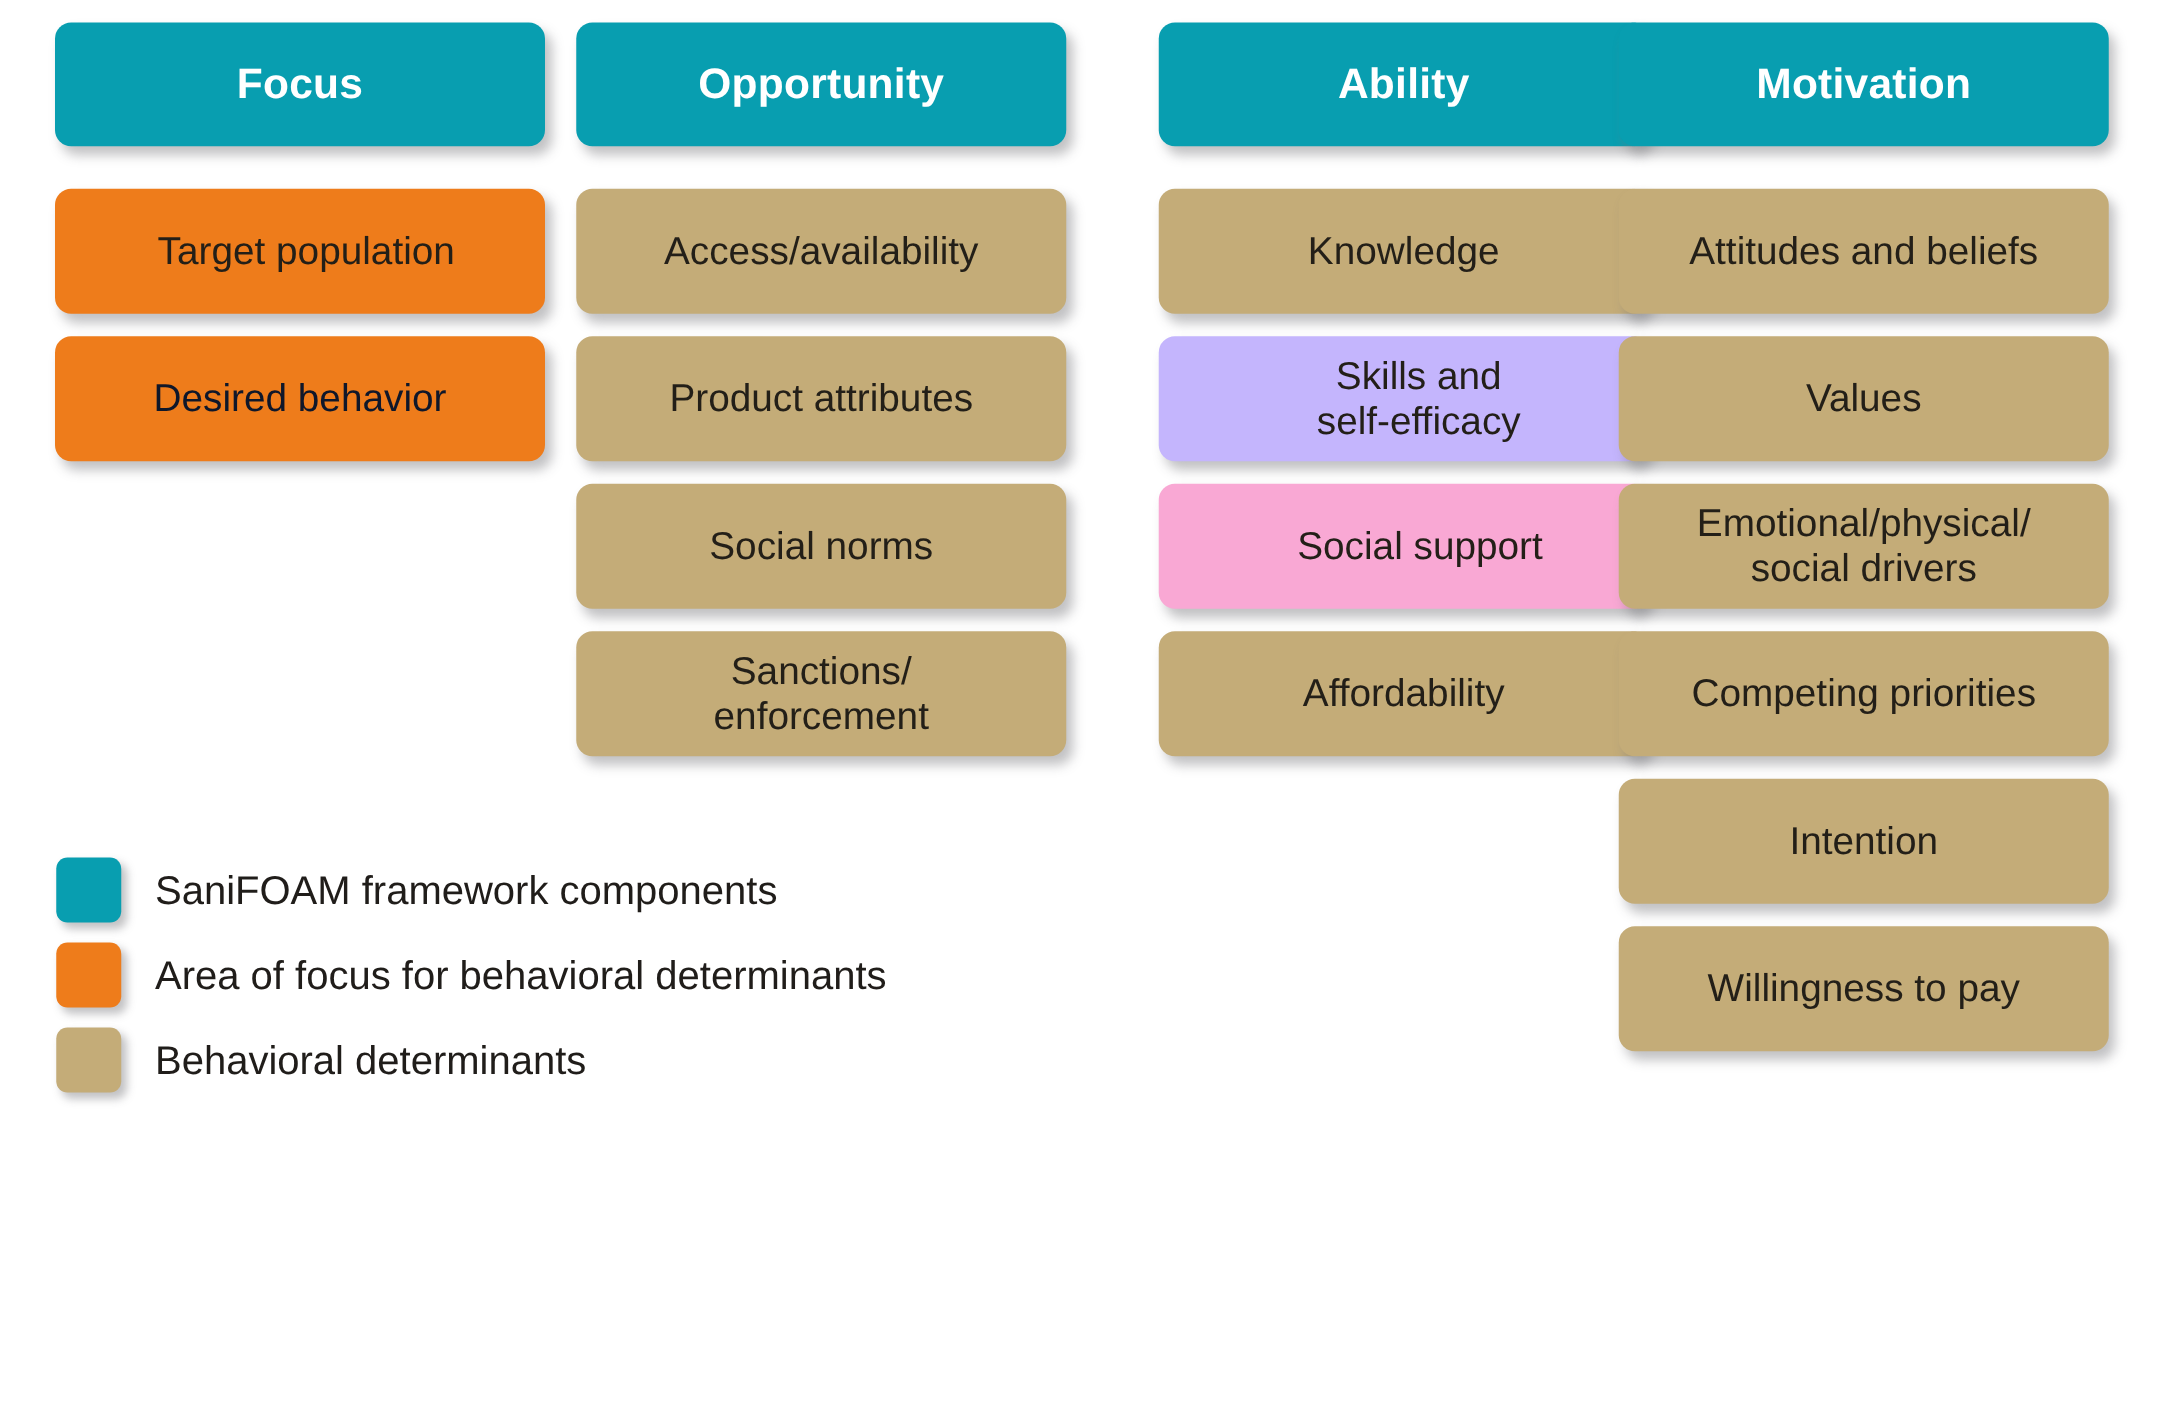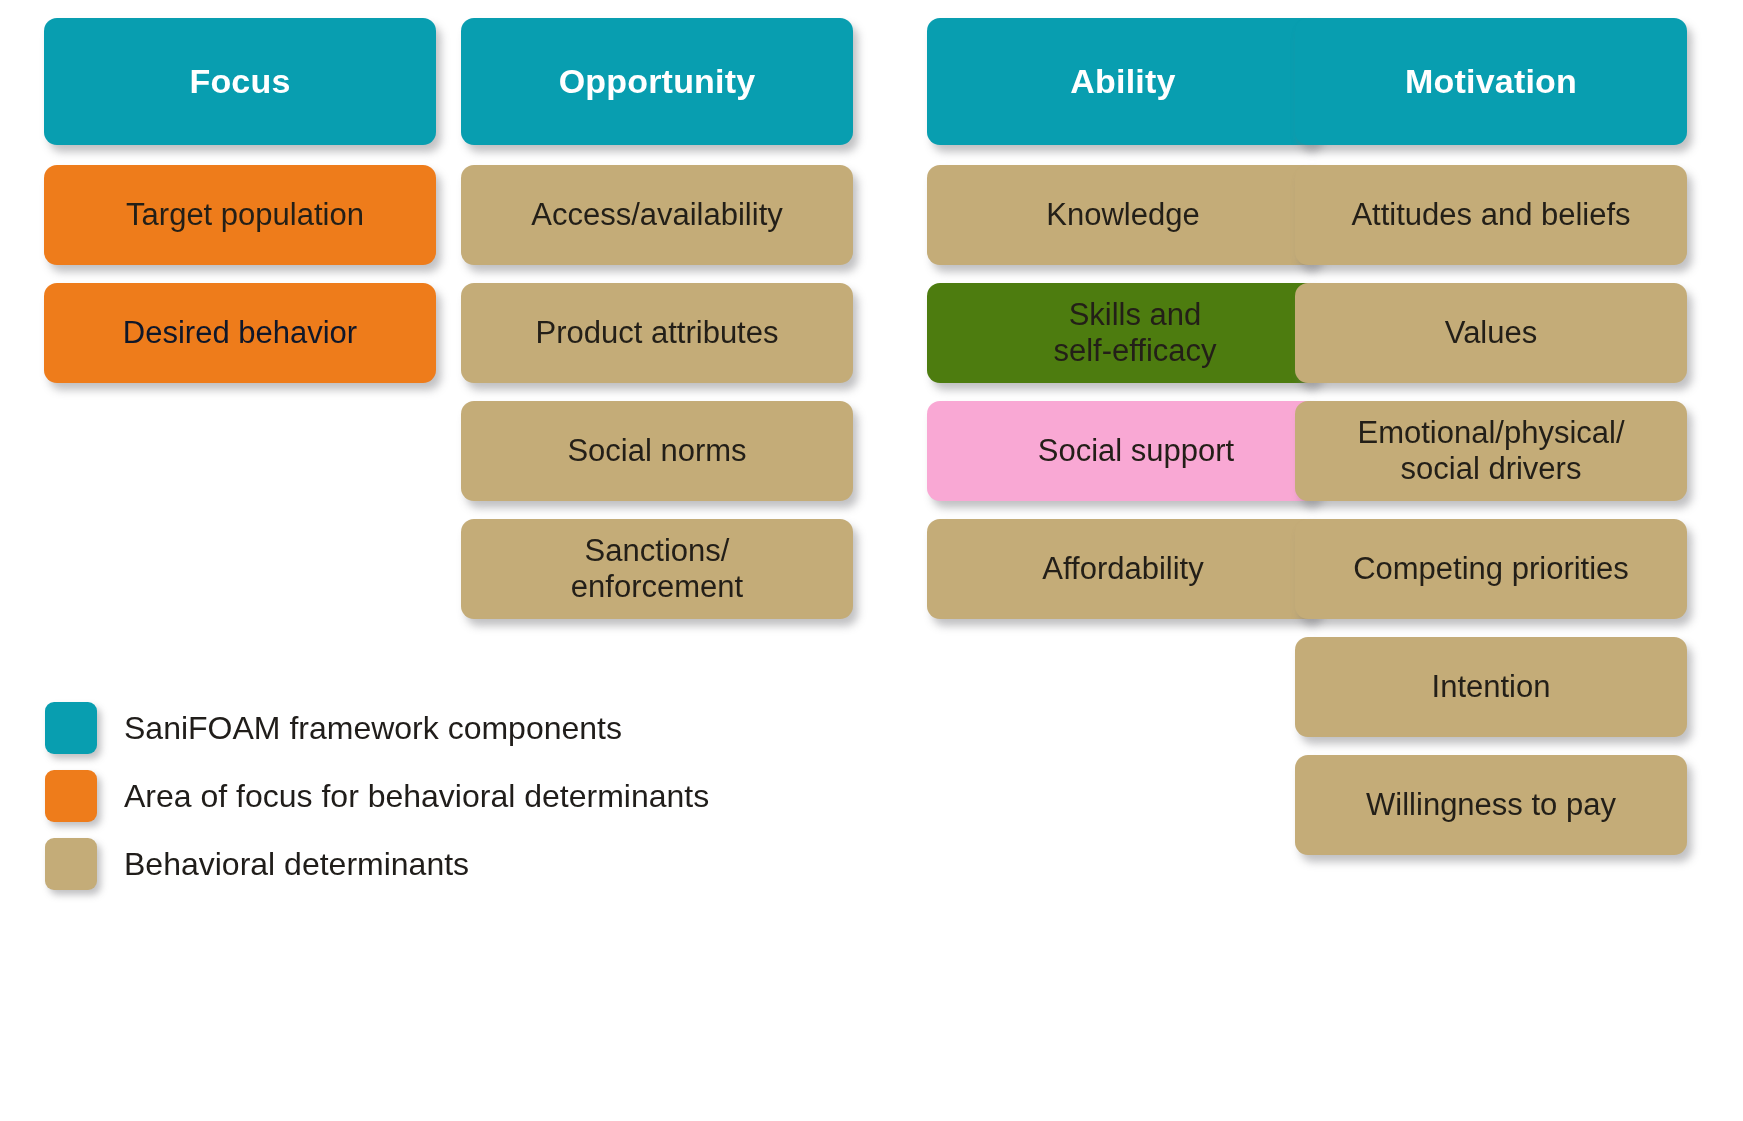--- a/index.html
+++ b/index.html
@@ -41,46 +41,46 @@
     display: flex;
     align-items: center;
     justify-content: center;
     text-align: center;
     line-height: 1.17;
     box-shadow: 5px 7px 9px rgba(120,120,125,0.46);
     -webkit-font-smoothing: antialiased;
   }
 
   .header-box {
-    height: 127px;
+    height: 99px;
     background: #089EB0;
     color: #ffffff;
     font-size: 34px;
     font-weight: bold;
     letter-spacing: 0.2px;
-    margin-bottom: 20px;
+    margin-bottom: 34px;
   }
 
   .cell-box {
     height: 100px;
     font-size: 31px;
     font-weight: normal;
     color: #231f18;
     margin-bottom: 18px;
     padding: 0 14px;
   }
 
   .cell-focus { background: #EE7C1B; }
   .cell-det   { background: #C4AC78; }
 
   
   #legend {
     position: absolute;
     left: 45px;
-    top: 694px;
+    top: 678px;
     width: 820px;
   }
   .legend-row {
     display: flex;
     align-items: center;
     height: 68px;
   }
   .legend-swatch {
     width: 52px;
     height: 52px;
@@ -111,21 +111,21 @@
     <div class="box header-box" style="background: rgb(8, 158, 176); color: rgb(255, 255, 255);">Opportunity</div>
     <div class="box cell-box cell-det" style="background: rgb(196, 172, 120); color: rgb(35, 31, 24);">Access/availability</div>
     <div class="box cell-box cell-det" style="background: rgb(196, 172, 120); color: rgb(35, 31, 24);">Product attributes</div>
     <div class="box cell-box cell-det" style="background: rgb(196, 172, 120); color: rgb(35, 31, 24);">Social norms</div>
     <div class="box cell-box cell-det" style="background: rgb(196, 172, 120); color: rgb(35, 31, 24);">Sanctions/<br>enforcement</div>
   </div>
 
   <div class="col col-2">
     <div class="box header-box" style="background: rgb(8, 158, 176); color: rgb(255, 255, 255);">Ability</div>
     <div class="box cell-box cell-det" style="background: rgb(196, 172, 120); color: rgb(35, 31, 24);">Knowledge</div>
-    <div class="box cell-box cell-det" style="background: #4d7c0f; color: rgb(35, 31, 24); padding-left: 38px;">Skills and<br>self-efficacy</div>
+    <div class="box cell-box cell-det" style="background: #c4b5fd; color: rgb(35, 31, 24); padding-left: 38px;">Skills and<br>self-efficacy</div>
     <div class="box cell-box cell-det" style="background: #f9a8d4; color: rgb(35, 31, 24); padding-left: 40px;">Social support</div>
     <div class="box cell-box cell-det" style="background: rgb(196, 172, 120); color: rgb(35, 31, 24);">Affordability</div>
   </div>
 
   <div class="col col-3">
     <div class="box header-box" style="background: rgb(8, 158, 176); color: rgb(255, 255, 255);">Motivation</div>
     <div class="box cell-box cell-det" style="background: rgb(196, 172, 120); color: rgb(35, 31, 24);">Attitudes and beliefs</div>
     <div class="box cell-box cell-det" style="background: rgb(196, 172, 120); color: rgb(35, 31, 24);">Values</div>
     <div class="box cell-box cell-det" style="background: rgb(196, 172, 120); color: rgb(35, 31, 24);">Emotional/physical/<br>social drivers</div>
     <div class="box cell-box cell-det" style="background: rgb(196, 172, 120); color: rgb(35, 31, 24);">Competing priorities</div>

